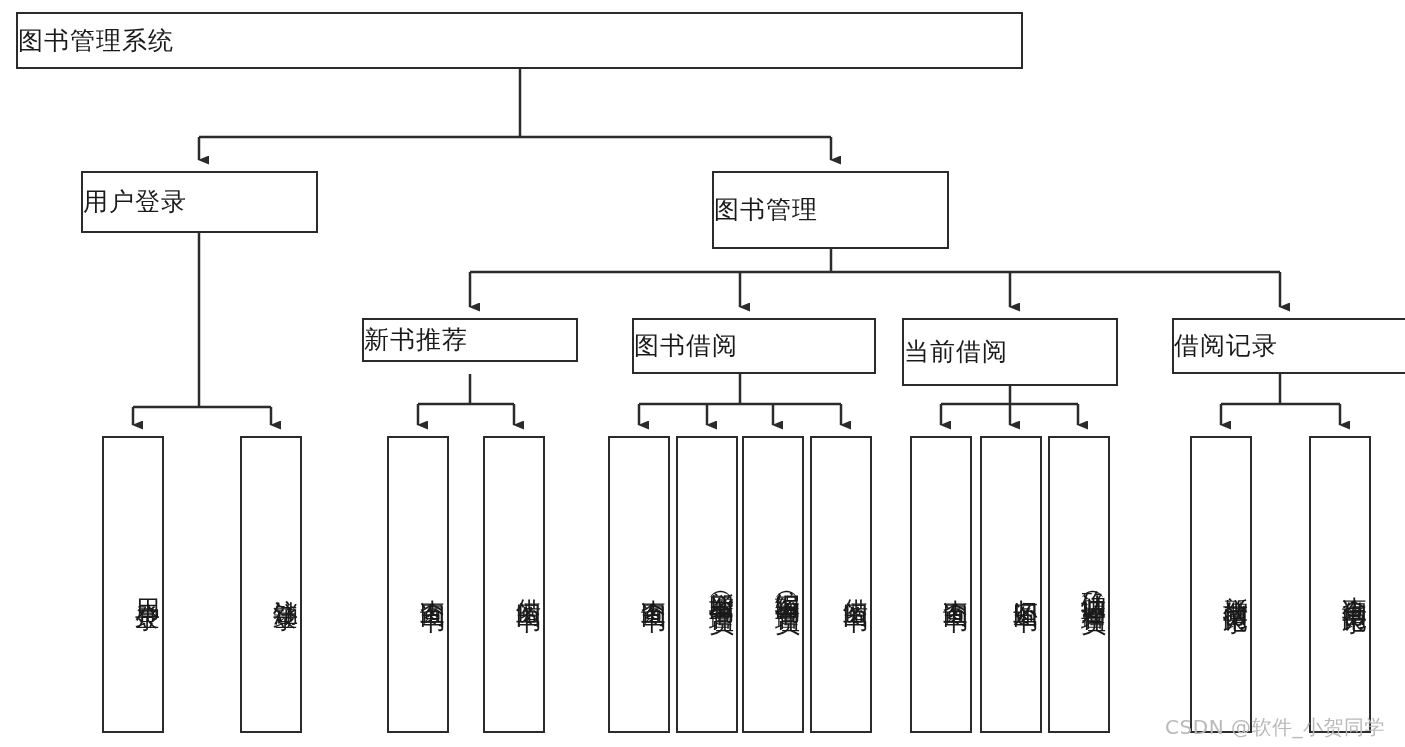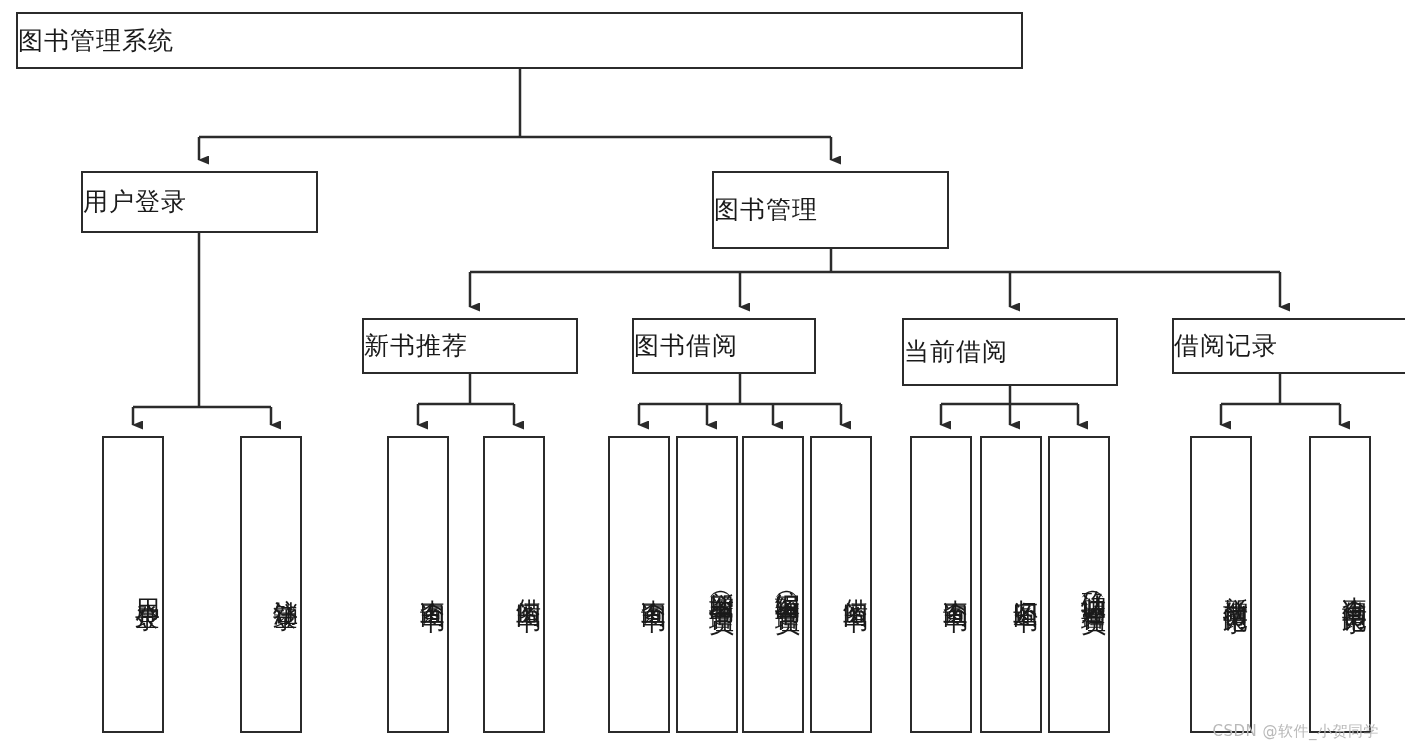--- a/index.html
+++ b/index.html
@@ -55,23 +55,23 @@
   .node.vert span {
     display: block;
     writing-mode: vertical-rl;
     text-orientation: upright;
   }
   .node.vert.pad-top {
     align-items: flex-start;
   }
   .watermark {
     position: absolute;
-    right: 26px;
+    right: 20px;
     bottom: 6px;
-    font-size: 15px;
+    font-size: 20px;
     color: #b9b9b9;
     letter-spacing: 0.5px;
     white-space: nowrap;
   }
 </style>
 </head>
 <body>
 
 <div id="canvas">
 
@@ -129,24 +129,24 @@
     <span>图书管理系统</span>
   </div>
 
   <div class="node horiz" style="left:81px; top:171px; width:237px; height:62px;">
     <span>用户登录</span>
   </div>
   <div class="node horiz" style="left:712px; top:171px; width:237px; height:78px;">
     <span>图书管理</span>
   </div>
 
-  <div class="node horiz" style="left:362px; top:318px; width:216px; height:56px;">
+  <div class="node horiz" style="left:362px; top:318px; width:216px; height:44px;">
     <span>新书推荐</span>
   </div>
-  <div class="node horiz" style="left:632px; top:318px; width:184px; height:56px;">
+  <div class="node horiz" style="left:632px; top:318px; width:244px; height:56px;">
     <span>图书借阅</span>
   </div>
   <div class="node horiz" style="left:902px; top:318px; width:216px; height:68px;">
     <span>当前借阅</span>
   </div>
   <div class="node horiz" style="left:1172px; top:318px; width:248px; height:56px;">
     <span>借阅记录</span>
   </div>
 
   <div class="node vert" style="left:102px; top:436px; width:62px; height:297px;">

